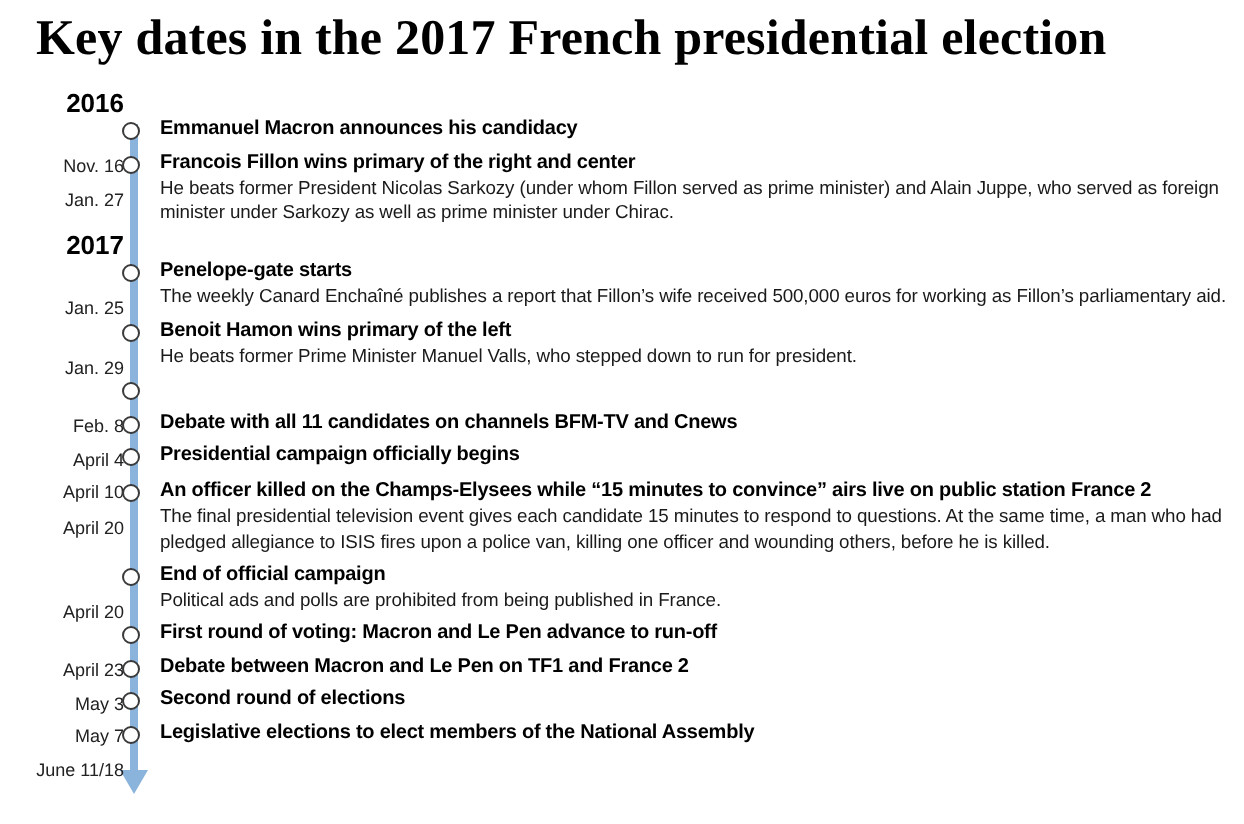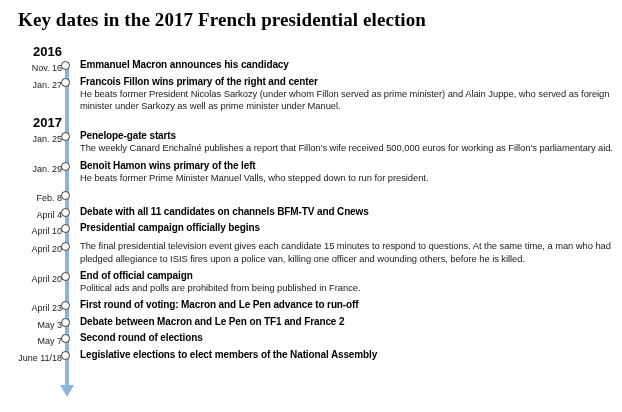--- a/index.html
+++ b/index.html
@@ -12,21 +12,21 @@
     height: 412px;
     overflow: hidden;
     font-family: "Liberation Sans", sans-serif;
     color: #000000;
     position: relative;
   }
 
   #title {
     font-family: "Liberation Serif", serif;
     font-weight: bold;
-    font-size: 19px;
+    font-size: 25px;
     line-height: 24px;
     color: #000000;
     position: absolute;
     left: 18px;
     top: 8px;
     white-space: nowrap;
     letter-spacing: 0.1px;
   }
 
   
@@ -85,21 +85,21 @@
   }
 
   .datelabel {
     position: absolute;
     left: 0;
     width: 62px;
     text-align: right;
     font-size: 9px;
     color: #222222;
     line-height: 12px;
-    top: 3px;
+    top: 18px;
     white-space: nowrap;
   }
 
   .marker {
     position: absolute;
     left: 61px;
     top: 2px;
     width: 9px;
     height: 9px;
     border-radius: 50%;
@@ -145,21 +145,21 @@
       </div>
       <div class="row no-desc">
         <div class="datelabel">Nov. 16</div>
         <div class="marker"></div>
         <div class="headline">Emmanuel Macron announces his candidacy</div>
       </div>
       <div class="row has-desc">
         <div class="datelabel">Jan. 27</div>
         <div class="marker"></div>
         <div class="headline">Francois Fillon wins primary of the right and center</div>
-        <div class="desc">He beats former President Nicolas Sarkozy (under whom Fillon served as prime minister) and Alain Juppe, who served as foreign minister under Sarkozy as well as prime minister under Manuel.</div>
+        <div class="desc">He beats former President Nicolas Sarkozy (under whom Fillon served as prime minister) and Alain Juppe, who served as foreign minister under Sarkozy as well as prime minister under Chirac.</div>
       </div>
       <div class="year-row">
         <div class="yearlabel">2017</div>
       </div>
       <div class="row has-desc">
         <div class="datelabel">Jan. 25</div>
         <div class="marker"></div>
         <div class="headline">Penelope-gate starts</div>
         <div class="desc">The weekly Canard Enchaîné publishes a report that Fillon’s wife received 500,000 euros for working as Fillon’s parliamentary aid.</div>
       </div>
@@ -179,20 +179,21 @@
         <div class="headline">Debate with all 11 candidates on channels BFM-TV and Cnews</div>
       </div>
       <div class="row has-desc">
         <div class="datelabel">April 10</div>
         <div class="marker"></div>
         <div class="headline">Presidential campaign officially begins</div>
       </div>
       <div class="row has-desc">
         <div class="datelabel">April 20</div>
         <div class="marker"></div>
+        <div class="headline">An officer killed on the Champs-Elysees while “15 minutes to convince” airs live on public station France 2</div>
         <div class="desc">The final presidential television event gives each candidate 15 minutes to respond to questions. At the same time, a man who had pledged allegiance to ISIS fires upon a police van, killing one officer and wounding others, before he is killed.</div>
       </div>
       <div class="row has-desc">
         <div class="datelabel">April 20</div>
         <div class="marker"></div>
         <div class="headline">End of official campaign</div>
         <div class="desc">Political ads and polls are prohibited from being published in France.</div>
       </div>
       <div class="row no-desc">
         <div class="datelabel">April 23</div>

